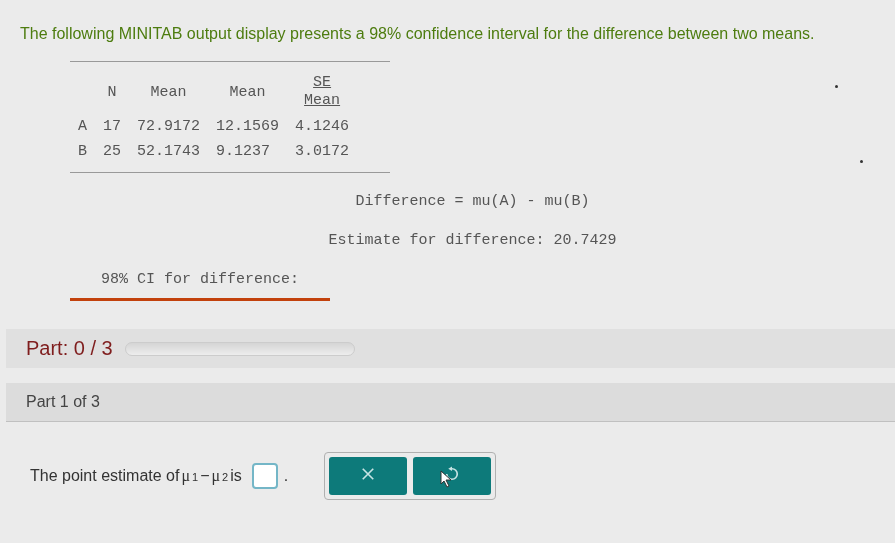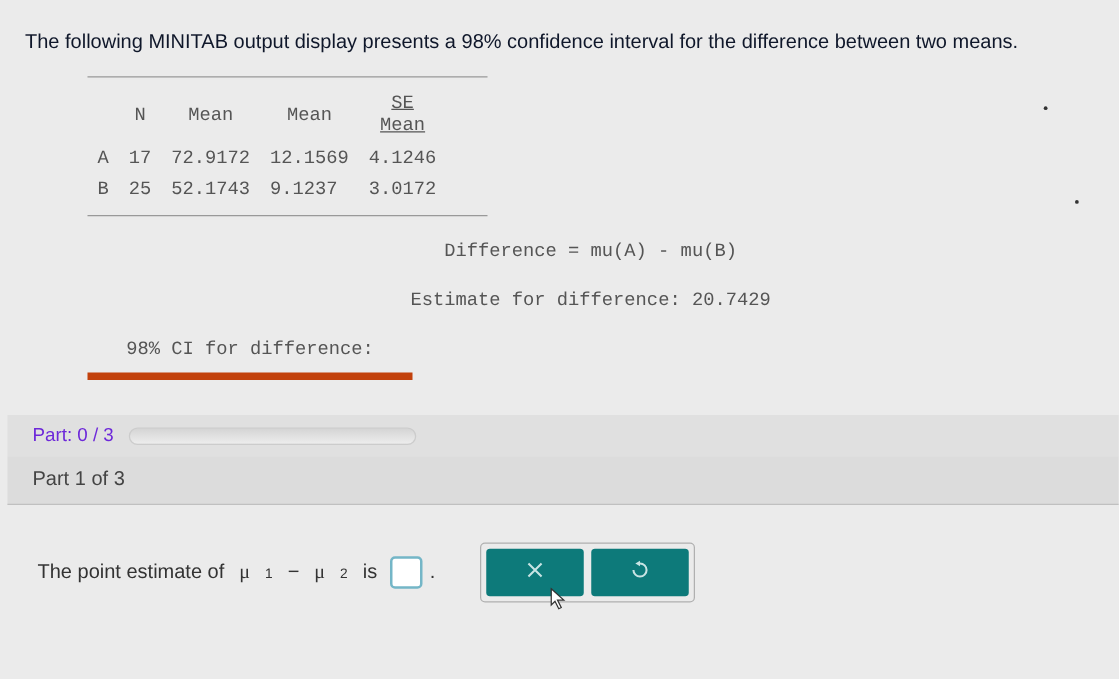--- a/index.html
+++ b/index.html
@@ -14,21 +14,21 @@
       height: 543px;
       overflow: hidden;
       position: relative;
     }
     .content-area {
       background: #ebebeb;
       padding: 25px 20px 0 20px;
     }
     .question-text {
       font-size: 16px;
-      color: #0f172a;
+      color: #4d7c0f;
       margin-bottom: 18px;
     }
     .minitab-output {
       margin-left: 50px;
       font-family: "Courier New", monospace;
       font-size: 15px;
       color: #555;
       border-top: 1px solid #999;
       border-bottom: 1px solid #999;
       padding: 8px 0;
@@ -60,66 +60,66 @@
       margin-top: 20px;
       text-align: center;
     }
     .minitab-lines p {
       margin-bottom: 4px;
     }
     .spacer1 {
       height: 18px;
     }
     .minitab-bottom {
-      border-bottom: 6px solid #c2410c;
+      border-bottom: 3px solid #c2410c;
       padding-bottom: 6px;
       width: 260px;
     }
     .part-progress {
       margin-top: 28px;
       background: #e0e0e0;
       padding: 8px 20px;
       display: flex;
       align-items: center;
       gap: 12px;
       margin-left: 6px;
     }
     .part-progress-label {
-      font-size: 15px;
-      color: #6d28d9;
+      font-size: 20px;
+      color: #7f1d1d;
     }
     .progress-bar {
       width: 230px;
       height: 14px;
       background: linear-gradient(to bottom, #d5d5d5, #ededed);
       border-radius: 7px;
       border: 1px solid #ccc;
     }
     .part-header {
-      margin-top: 0;
+      margin-top: 15px;
       margin-left: 6px;
       background: #dcdcdc;
       padding: 10px 20px;
       font-size: 16px;
       color: #444;
       border-bottom: 1px solid #c0c0c0;
     }
     .answer-area {
       margin-top: 30px;
       margin-left: 30px;
       display: flex;
       align-items: center;
       gap: 6px;
       font-size: 16px;
       color: #333;
     }
     .answer-text {
       display: inline-flex;
       align-items: baseline;
-      gap: 12px;
+      gap: 2px;
     }
     .mu {
       font-family: "Times New Roman", serif;
       font-style: normal;
     }
     .sub {
       font-size: 11px;
       vertical-align: sub;
     }
     .answer-box {

